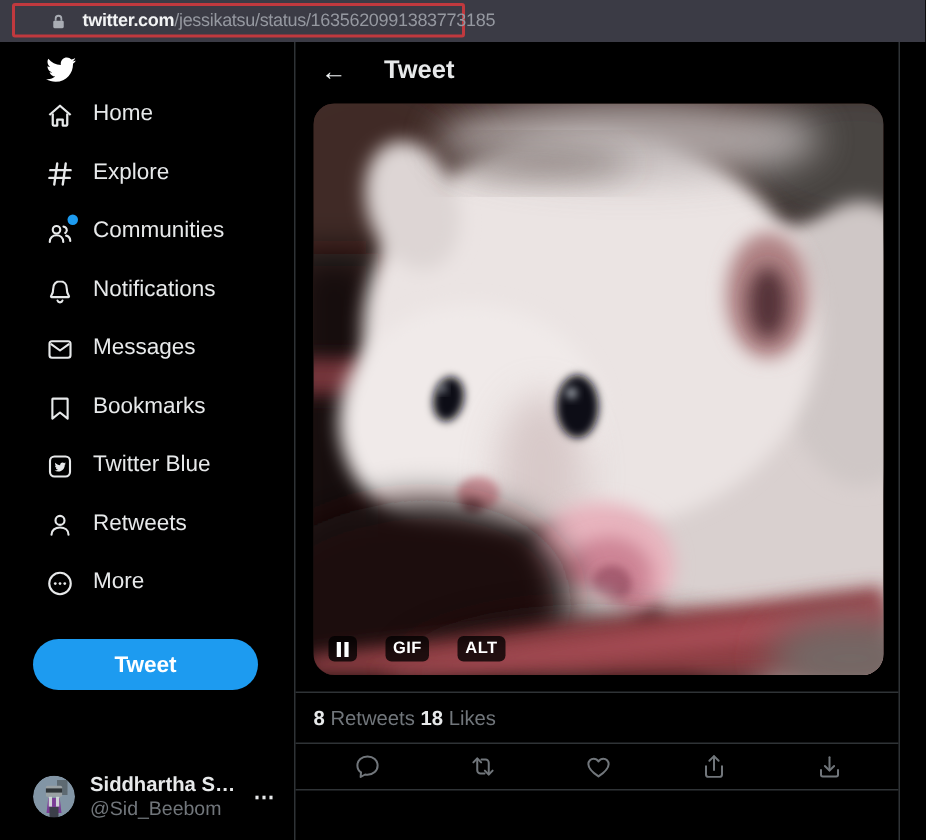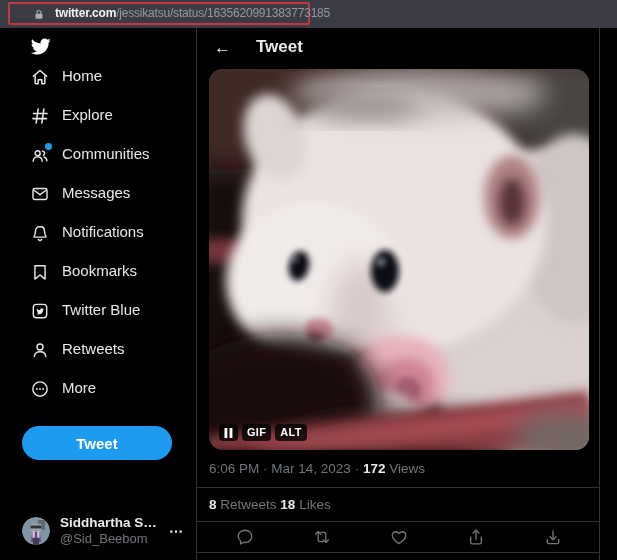--- a/index.html
+++ b/index.html
@@ -47,21 +47,21 @@
 
   
   .main { width:403px; height:532px; border-right:1px solid #2f3336; flex:none; }
   .head { display:flex; align-items:center; height:38px; padding-left:17px; }
   .back { color:#eff3f4; font-size:17px; line-height:1; cursor:pointer; }
   .head-title { color:#e7e9ea; font-size:17px; font-weight:700; margin-left:25px; }
 
   .media { position:relative; margin:3px 12px 0 12px; width:380px; height:381px;
     border-radius:14px; overflow:hidden; background:#241615; cursor:pointer; }
   .media svg.cat { display:block; }
-  .overlay { position:absolute; left:10px; bottom:9px; display:flex; gap:4px;
+  .overlay { position:absolute; left:10px; bottom:9px; display:flex; gap:19px;
     align-items:center; }
   .badge { background:rgba(0,0,0,0.78); color:#fff; font-size:11px; font-weight:700;
     border-radius:4px; padding:2px 5px; line-height:13px; letter-spacing:0.3px; }
   .badge.pb { display:flex; align-items:center; justify-content:center; width:19px; height:17px; padding:0; }
 
   .meta { margin:11px 12px 0 12px; color:#71767b; font-size:13.5px; }
   .meta b { color:#e7e9ea; font-weight:700; }
   .rule { border-top:1px solid #2f3336; margin-top:11px; }
   .stats { padding:9px 12px; color:#71767b; font-size:13.5px; }
   .stats b { color:#e7e9ea; font-weight:700; }
@@ -120,35 +120,35 @@
             <path d="M16.9 14.5 c2.1.5 3.3 2.1 3.3 4.3"></path>
           </svg>
           <span class="dot"></span>
         </span>
         <span class="nav-label">Communities</span>
       </div>
 
       <div class="nav-item">
         <span class="nav-icon">
           <svg viewBox="0 0 24 24" fill="none" stroke="currentColor" stroke-width="1.7" stroke-linejoin="round">
+            <path d="M12 4.2 c-3.2 0-5.4 2.3-5.4 5.7 0 3-.6 4.5-1.7 6.1-.3.4 0 .9.5.9 h13.2 c.5 0 .8-.5.5-.9-1.1-1.6-1.7-3.1-1.7-6.1 0-3.4-2.2-5.7-5.4-5.7 Z"></path>
+            <path d="M10 19.6 a2.1 2.1 0 0 0 4 0" stroke-linecap="round"></path>
+          </svg>
+        </span>
+        <span class="nav-label">Notifications</span>
+      </div>
+
+      <div class="nav-item">
+        <span class="nav-icon">
+          <svg viewBox="0 0 24 24" fill="none" stroke="currentColor" stroke-width="1.7" stroke-linejoin="round">
             <rect x="3.6" y="5.4" width="16.8" height="13.2" rx="2"></rect>
             <path d="M4.6 7.5 L12 12.8 L19.4 7.5"></path>
           </svg>
         </span>
         <span class="nav-label">Messages</span>
-      </div>
-
-      <div class="nav-item">
-        <span class="nav-icon">
-          <svg viewBox="0 0 24 24" fill="none" stroke="currentColor" stroke-width="1.7" stroke-linejoin="round">
-            <path d="M12 4.2 c-3.2 0-5.4 2.3-5.4 5.7 0 3-.6 4.5-1.7 6.1-.3.4 0 .9.5.9 h13.2 c.5 0 .8-.5.5-.9-1.1-1.6-1.7-3.1-1.7-6.1 0-3.4-2.2-5.7-5.4-5.7 Z"></path>
-            <path d="M10 19.6 a2.1 2.1 0 0 0 4 0" stroke-linecap="round"></path>
-          </svg>
-        </span>
-        <span class="nav-label">Notifications</span>
       </div>
 
       <div class="nav-item">
         <span class="nav-icon">
           <svg viewBox="0 0 24 24" fill="none" stroke="currentColor" stroke-width="1.7" stroke-linejoin="round">
             <path d="M6.3 4.5 h11.4 a.4.4 0 0 1 .4.4 v15.6 l-6.1-4.9 -6.1 4.9 V4.9 a.4.4 0 0 1 .4-.4 Z"></path>
           </svg>
         </span>
         <span class="nav-label">Bookmarks</span>
       </div>
@@ -268,28 +268,20 @@
           <svg width="9" height="10" viewBox="0 0 9 10">
             <rect x="0.5" y="0" width="2.8" height="10" fill="#fff"></rect>
             <rect x="5.6" y="0" width="2.8" height="10" fill="#fff"></rect>
           </svg>
         </span>
         <span class="badge">GIF</span>
         <span class="badge">ALT</span>
       </div>
     </div>
 
-    <div class="meta">
-      <span>6:06 PM</span>
-      <span>·</span>
-      <span>Mar 14, 2023</span>
-      <span>·</span>
-      <b>172</b>
-      <span>Views</span>
-    </div>
 
     <div class="rule"></div>
 
     <div class="stats">
       <span><b>8</b> <span>Retweets</span></span>
       <span class="grp2"><b>18</b> <span>Likes</span></span>
     </div>
 
     <div class="rule" style="margin-top:0"></div>
 

